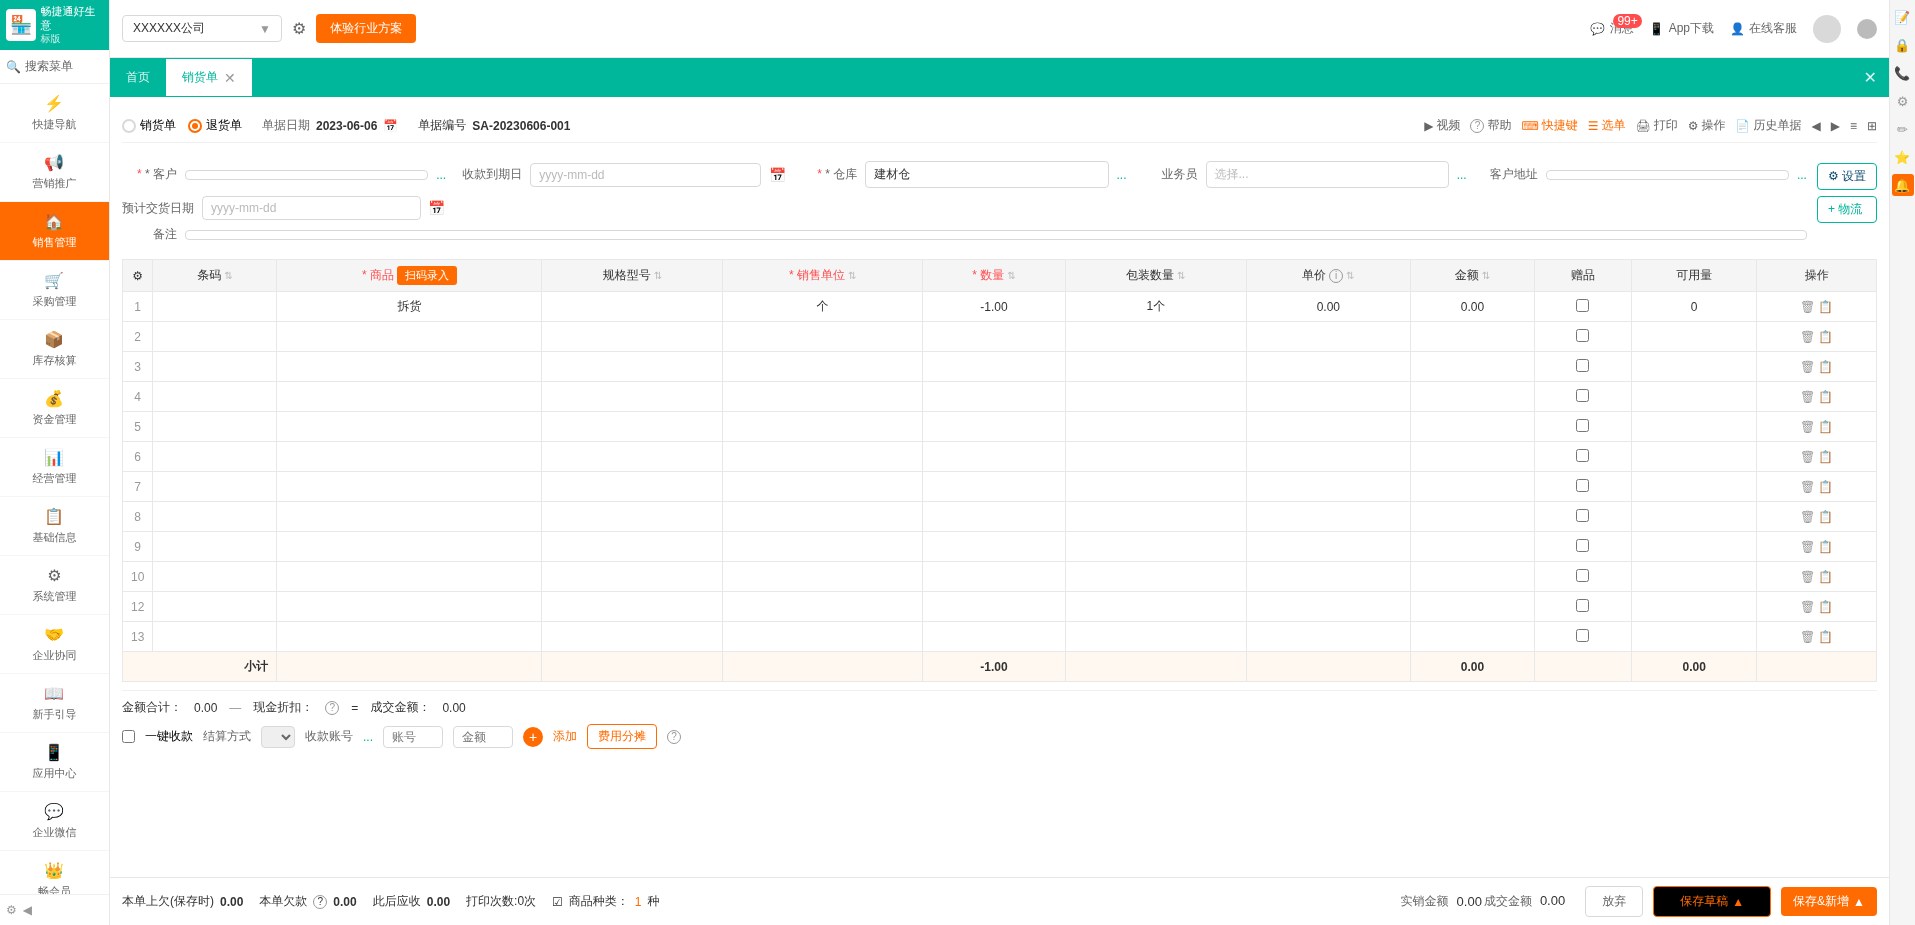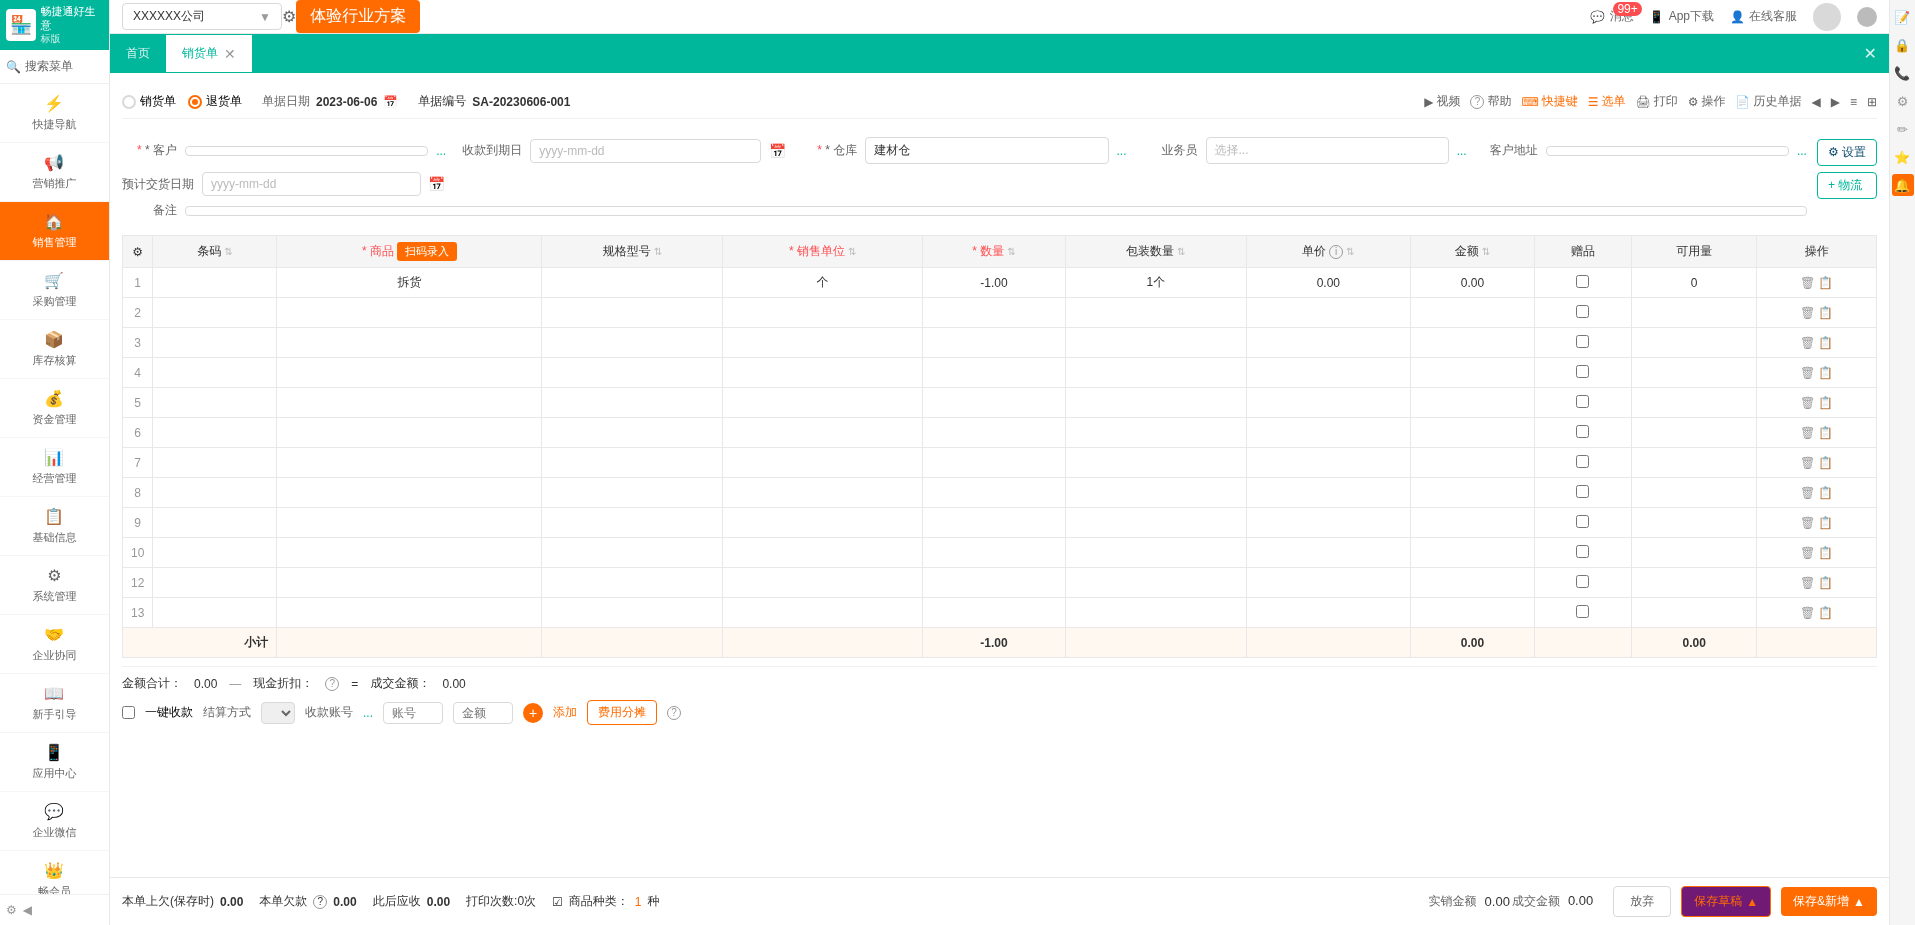--- a/index.html
+++ b/index.html
@@ -16,26 +16,26 @@
     .sidebar-item { display: flex; flex-direction: column; align-items: center; padding: 10px 4px; cursor: pointer; color: #666; gap: 4px; border-bottom: 1px solid #f5f5f5; }
     .sidebar-item.active { background: #ff6b00; color: #fff; }
     .sidebar-item .icon { font-size: 16px; }
     .sidebar-item .label { font-size: 11px; text-align: center; }
     .sidebar-bottom { padding: 8px 6px; display: flex; align-items: center; gap: 6px; color: #999; border-top: 1px solid #f0f0f0; }
     
     
     .main { flex: 1; display: flex; flex-direction: column; overflow: hidden; }
     
     
-    .top-header { background: #fff; height: 34px; display: flex; align-items: center; padding: 0 12px; border-bottom: 1px solid #e8e8e8; flex-shrink: 0; }
+    .top-header { background: #fff; height: 58px; display: flex; align-items: center; padding: 0 12px; gap: 10px; border-bottom: 1px solid #e8e8e8; flex-shrink: 0; }
     .company-select { display: flex; align-items: center; gap: 6px; border: 1px solid #d9d9d9; border-radius: 4px; padding: 4px 10px; cursor: pointer; min-width: 160px; }
     .company-name { flex: 1; color: #333; }
     .chevron { color: #999; }
     .gear-icon { color: #666; font-size: 16px; cursor: pointer; }
-    .trial-btn { background: #ff6b00; color: #fff; border: none; padding: 6px 14px; border-radius: 4px; cursor: pointer; font-size: 16px; }
+    .trial-btn { background: #ff6b00; color: #fff; border: none; padding: 6px 14px; border-radius: 4px; cursor: pointer; font-size: 12px; }
     .header-right { margin-left: auto; display: flex; align-items: center; gap: 16px; color: #666; }
     .header-icon-item { display: flex; align-items: center; gap: 4px; cursor: pointer; position: relative; }
     .badge { background: #ff4d4f; color: #fff; border-radius: 10px; padding: 0 4px; font-size: 12px; position: absolute; top: -6px; right: -8px; min-width: 16px; text-align: center; }
     .avatar { width: 28px; height: 28px; background: #d9d9d9; border-radius: 50%; }
     
     
     .tabs { background: #00b69b; display: flex; align-items: center; flex-shrink: 0; }
     .tab { padding: 10px 16px; color: rgba(255,255,255,0.85); cursor: pointer; display: flex; align-items: center; gap: 6px; }
     .tab.active { background: #fff; color: #00b69b; border-radius: 4px 4px: 0 0; }
     .tab-close { font-size: 14px; color: #999; }
@@ -91,21 +91,21 @@
     .fee-btn { border: 1px solid #ff6b00; color: #ff6b00; background: #fff; padding: 3px 10px; border-radius: 4px; cursor: pointer; }
     
     
     .bottom-bar { background: #fff; border-top: 1px solid #e8e8e8; padding: 8px 12px; display: flex; align-items: center; gap: 16px; flex-shrink: 0; }
     .bottom-info { display: flex; align-items: center; gap: 6px; color: #666; }
     .bottom-info span { color: #333; }
     .bottom-right { margin-left: auto; display: flex; align-items: center; gap: 10px; }
     .amount-summary { display: flex; flex-direction: row; align-items: flex-end; gap: 2px; color: #666; font-size: 11px; margin-right: 10px; }
     .amount-summary .val { color: #333; font-size: 13px; }
     .abandon-btn { border: 1px solid #d9d9d9; background: #fff; color: #666; padding: 6px 16px; border-radius: 4px; cursor: pointer; }
-    .save-draft-btn { background: #701a75; border: 1px solid #ff6b00; color: #ff6b00; padding: 6px 12px; border-radius: 4px; cursor: pointer; display: flex; align-items: center; gap: 4px; }
+    .save-draft-btn { background: #000000; border: 1px solid #ff6b00; color: #ff6b00; padding: 6px 26px; border-radius: 4px; cursor: pointer; display: flex; align-items: center; gap: 4px; }
     .save-new-btn { background: #ff6b00; color: #fff; border: none; padding: 6px 12px; border-radius: 4px; cursor: pointer; display: flex; align-items: center; gap: 4px; }
     
     
     .right-panel { width: 26px; background: #f5f5f5; display: flex; flex-direction: column; align-items: center; padding: 6px 2px; gap: 6px; border-left: 1px solid #e8e8e8; flex-shrink: 0; }
     .right-icon { width: 22px; height: 22px; display: flex; align-items: center; justify-content: center; cursor: pointer; color: #999; font-size: 13px; border-radius: 3px; }
     .right-icon.active { background: #ff6b00; color: #fff; }
     .tag-green { color: #00b69b; }
     
     input[type="text"] { border: none; outline: none; background: transparent; width: 100%; }
     .info-circle { display: inline-flex; width: 14px; height: 14px; border: 1px solid #999; border-radius: 50%; align-items: center; justify-content: center; font-size: 10px; color: #999; cursor: pointer; }

